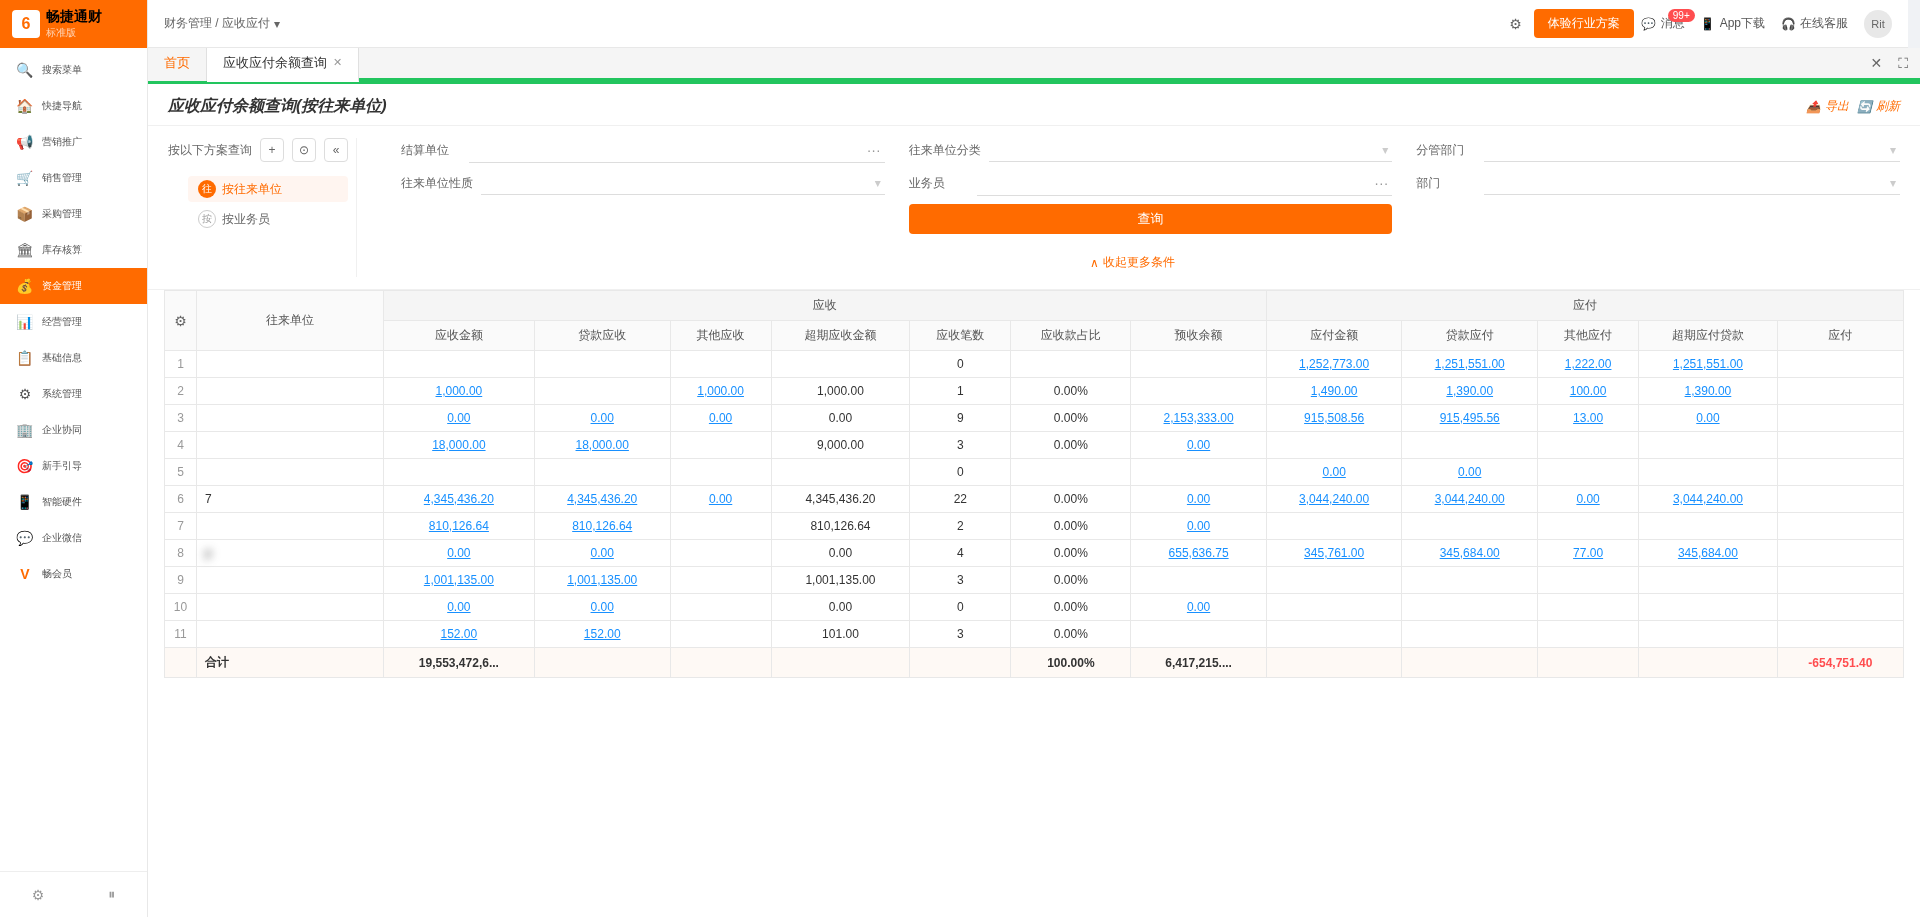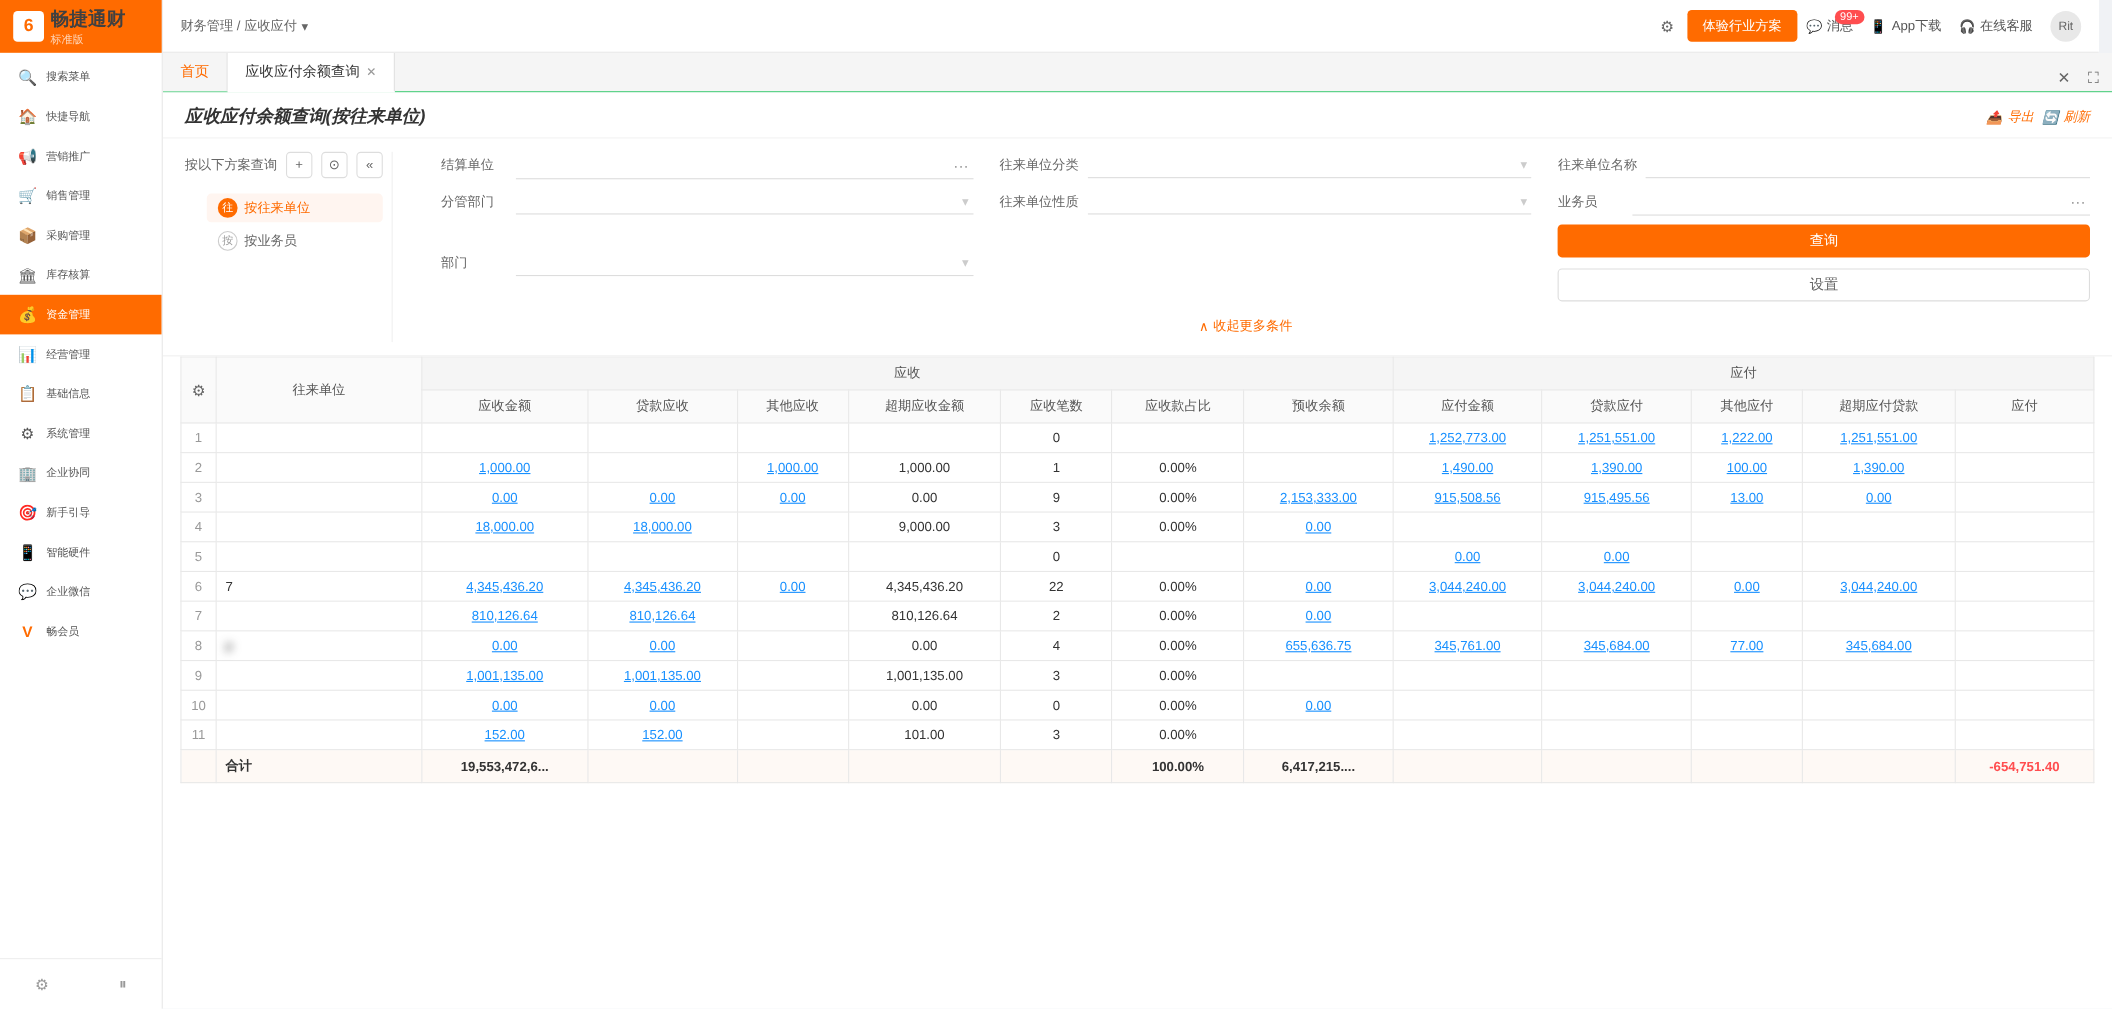--- a/index.html
+++ b/index.html
@@ -8,21 +8,21 @@
     
     .sidebar {
       position: fixed; left: 0; top: 0; width: 148px; height: 100vh;
       background: #fff; border-right: 1px solid #e8e8e8; z-index: 100;
       display: flex; flex-direction: column;
     }
     .sidebar-logo {
       height: 48px; background: #ff6b00; display: flex; align-items: center; padding: 0 12px; gap: 6px;
     }
     .sidebar-logo-icon { width: 28px; height: 28px; background: #fff; border-radius: 4px; display: flex; align-items: center; justify-content: center; font-size: 16px; font-weight: bold; color: #ff6b00; }
-    .sidebar-logo-text { color: #404040; font-size: 17px; font-weight: bold; }
+    .sidebar-logo-text { color: #000000; font-size: 14px; font-weight: bold; }
     .sidebar-menu { flex: 1; overflow-y: auto; padding: 4px 0; }
     .sidebar-item {
       display: flex; align-items: center; gap: 8px; padding: 10px 16px;
       cursor: pointer; color: #555; transition: background 0.2s;
     }
     .sidebar-item.active { background: #ff6b00; color: #fff; border-radius: 0; }
     .sidebar-item-icon { font-size: 14px; width: 18px; text-align: center; }
     .sidebar-item-label { font-size: 10px; }
     .sidebar-bottom { padding: 8px 0; border-top: 1px solid #eee; display: flex; align-items: center; justify-content: space-around; }
     .sidebar-bottom-btn { padding: 6px 10px; cursor: pointer; color: #999; font-size: 14px; }
@@ -43,22 +43,22 @@
     .header-avatar { width: 28px; height: 28px; border-radius: 50%; background: #e8e8e8; display: flex; align-items: center; justify-content: center; font-size: 11px; color: #666; }
 
     
     .main {
       margin-left: 148px; margin-top: 48px; height: calc(100vh - 48px);
       display: flex; flex-direction: column; overflow: hidden;
     }
 
     
     .tab-bar {
-      background: #f5f5f5; border-bottom: 1px solid #22c55e;
-      display: flex; align-items: flex-end; padding: 0; height: 36px;
+      background: #f5f5f5; border-bottom: 6px solid #22c55e;
+      display: flex; align-items: center; padding: 0; height: 36px;
     }
     .tab-item {
       display: flex; align-items: center; gap: 6px; padding: 0 16px; height: 36px;
       cursor: pointer; font-size: 13px; color: #666; border-right: 1px solid #e0e0e0;
       background: #f5f5f5;
     }
     .tab-item.active { background: #fff; color: #333; border-bottom: 2px solid #fff; margin-bottom: -1px; }
     .tab-home { color: #ff6b00; }
     .tab-close { font-size: 11px; color: #999; cursor: pointer; }
     .tab-right-icons { margin-left: auto; display: flex; gap: 8px; padding-right: 8px; }
@@ -275,24 +275,20 @@
               <div style="flex:1; border-bottom:1px solid #ddd; padding:4px; display:flex; justify-content:flex-end;">
                 <span class="filter-dots">···</span>
               </div>
             </div>
             <div class="filter-row">
               <span class="filter-field-label">往来单位分类</span>
               <div style="flex:1; border-bottom:1px solid #ddd; padding:4px; display:flex; justify-content:flex-end; align-items:center;">
                 <span style="color:#ccc;">▾</span>
               </div>
             </div>
-            <div class="filter-row">
-              <span class="filter-field-label">往来单位名称</span>
-              <input class="filter-input" type="text" style="">
-            </div>
 
             <div class="filter-row">
               <span class="filter-field-label">分管部门</span>
               <div style="flex:1; border-bottom:1px solid #ddd; padding:4px; display:flex; justify-content:flex-end; align-items:center;">
                 <span style="color:#ccc;">▾</span>
               </div>
             </div>
             <div class="filter-row">
               <span class="filter-field-label">往来单位性质</span>
               <div style="flex:1; border-bottom:1px solid #ddd; padding:4px; display:flex; justify-content:flex-end; align-items:center;">
@@ -308,21 +304,20 @@
 
             <div class="filter-row">
               <span class="filter-field-label">部门</span>
               <div style="flex:1; border-bottom:1px solid #ddd; padding:4px; display:flex; justify-content:flex-end; align-items:center;">
                 <span style="color:#ccc;">▾</span>
               </div>
             </div>
             <div></div>
             <div style="display:flex; flex-direction:column; gap:4px;">
               <button class="btn-query">查询</button>
-              <button class="btn-settings">设置</button>
             </div>
           </div>
           <div class="collapse-btn">
             <span>∧</span>
             <span>收起更多条件</span>
           </div>
         </div>
       </div>
     </div>
 

